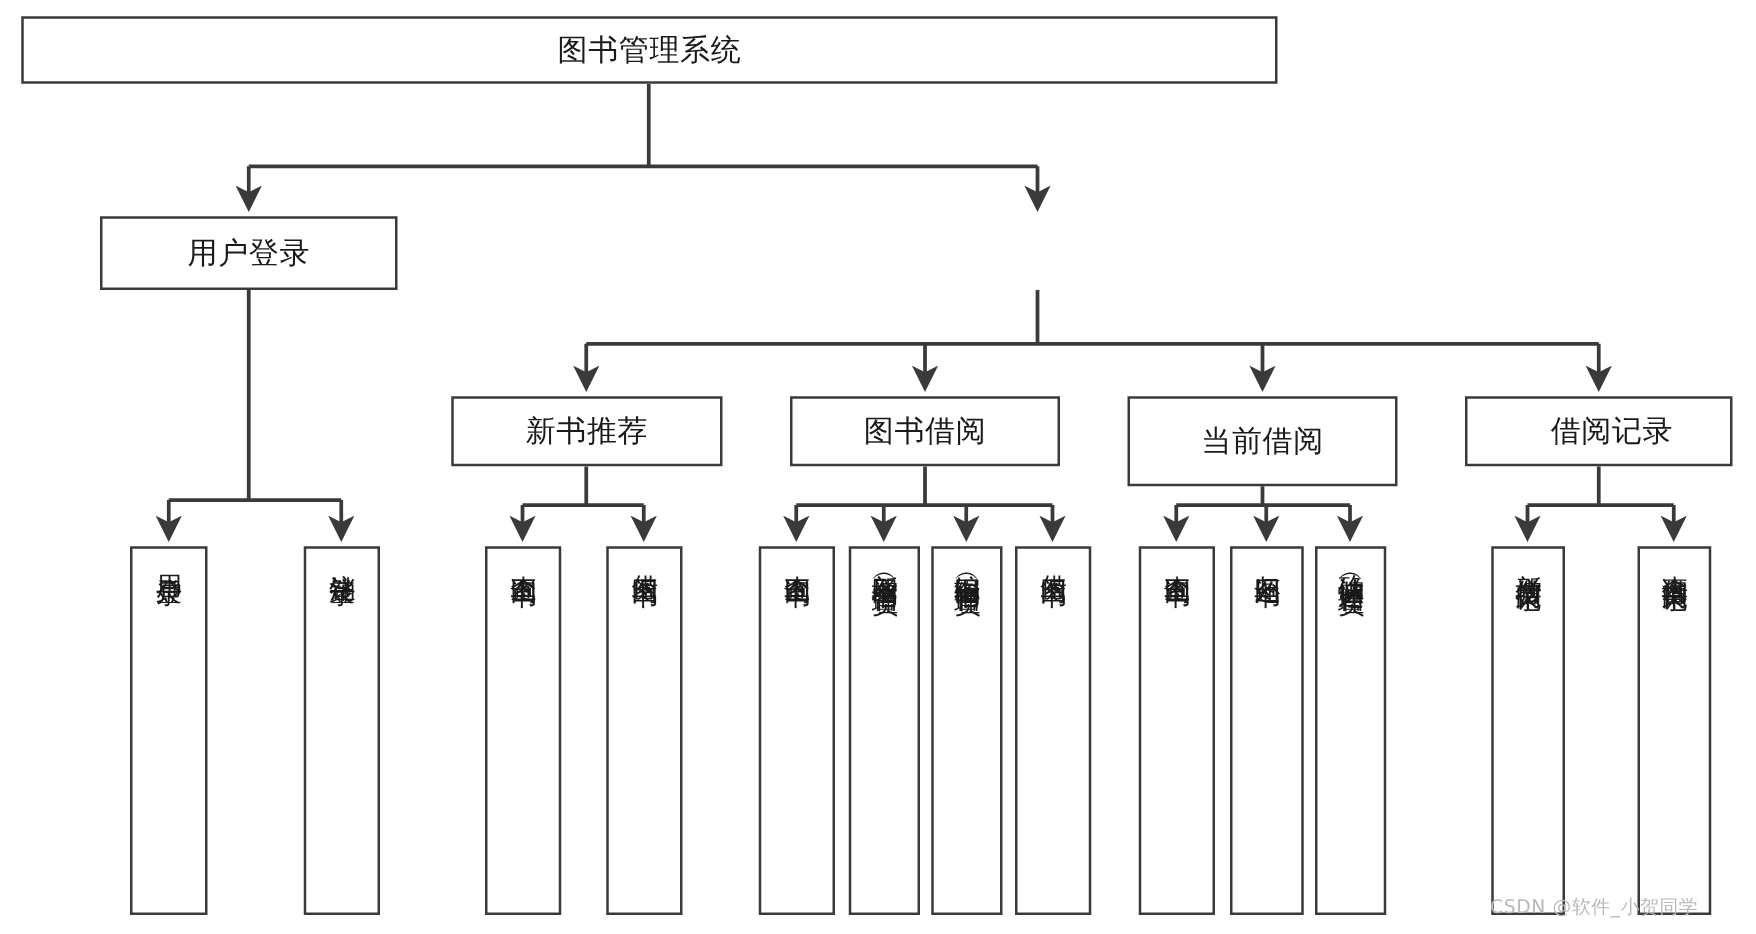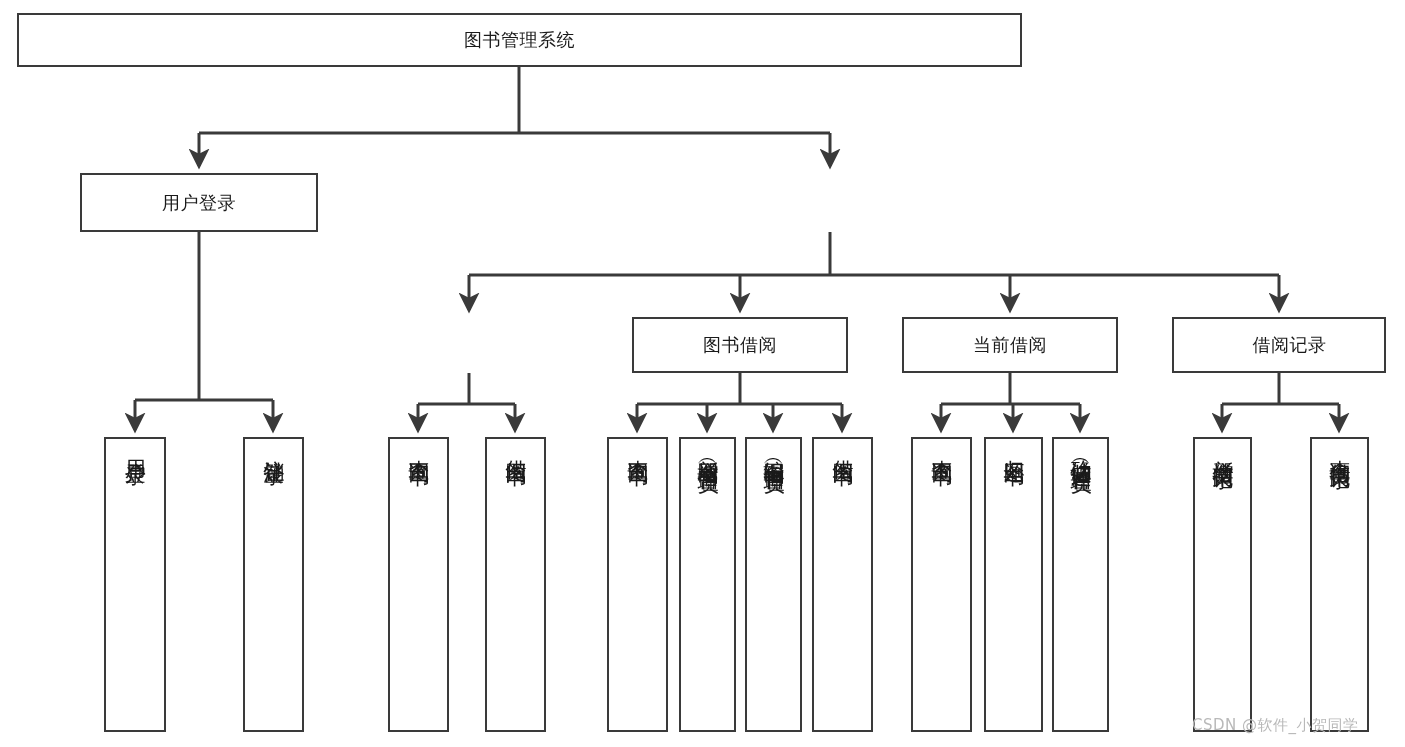--- a/index.html
+++ b/index.html
@@ -36,21 +36,21 @@
     color: #1a1a1a;
   }
   .node .lbl {
     display: block;
     text-align: center;
     line-height: 1.28;
     letter-spacing: 0.5px;
   }
   
   .node.horiz .lbl {
-    font-size: 18px;
+    font-size: 24px;
     white-space: nowrap;
   }
   
   .node.vert {
     align-items: flex-start;
     justify-content: center;
     padding-top: 4px;
   }
   .node.vert .lbl {
     writing-mode: vertical-rl;
@@ -124,24 +124,27 @@
   </svg>
 
   <div class="node horiz" style="left:17px; top:13px; width:1005px; height:54px;">
     <span class="lbl">图书管理系统</span>
   </div>
 
   <div class="node horiz" style="left:80px; top:173px; width:238px; height:59px;">
     <span class="lbl">用户登录</span>
   </div>
 
+  <div class="node horiz" style="left:361px; top:317px; width:217px; height:56px;">
+    <span class="lbl">新书推荐</span>
+  </div>
   <div class="node horiz" style="left:632px; top:317px; width:216px; height:56px;">
     <span class="lbl">图书借阅</span>
   </div>
-  <div class="node horiz" style="left:902px; top:317px; width:216px; height:56px;">
+  <div class="node horiz" style="left:902px; top:317px; width:216px; height:72px;">
     <span class="lbl">当前借阅</span>
   </div>
   <div class="node horiz" style="left:1172px; top:317px; width:214px; height:56px;padding-left:21px;">
     <span class="lbl">借阅记录</span>
   </div>
 
   <div class="node vert" style="left:104px; top:437px; width:62px; height:295px;">
     <span class="lbl">用户登录</span>
   </div>
   <div class="node vert" style="left:243px; top:437px; width:61px; height:295px;">

